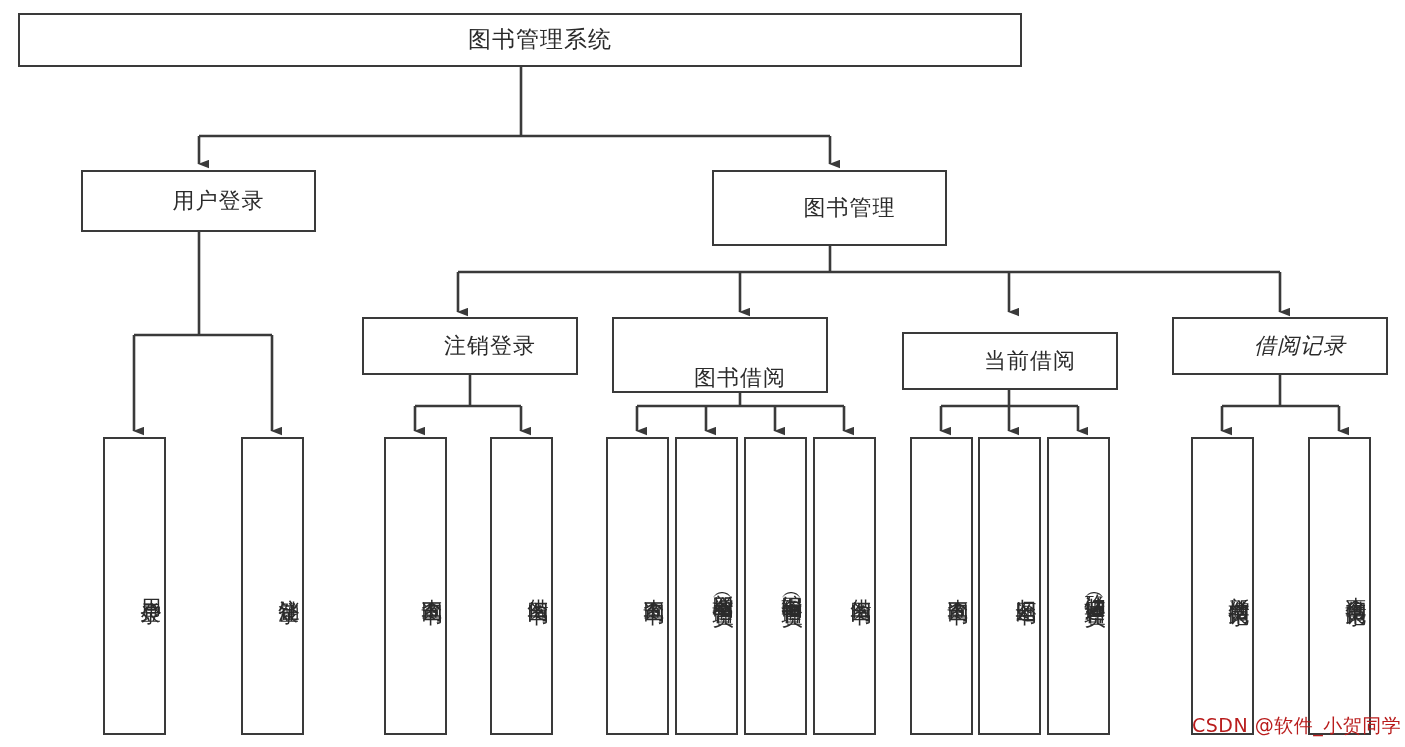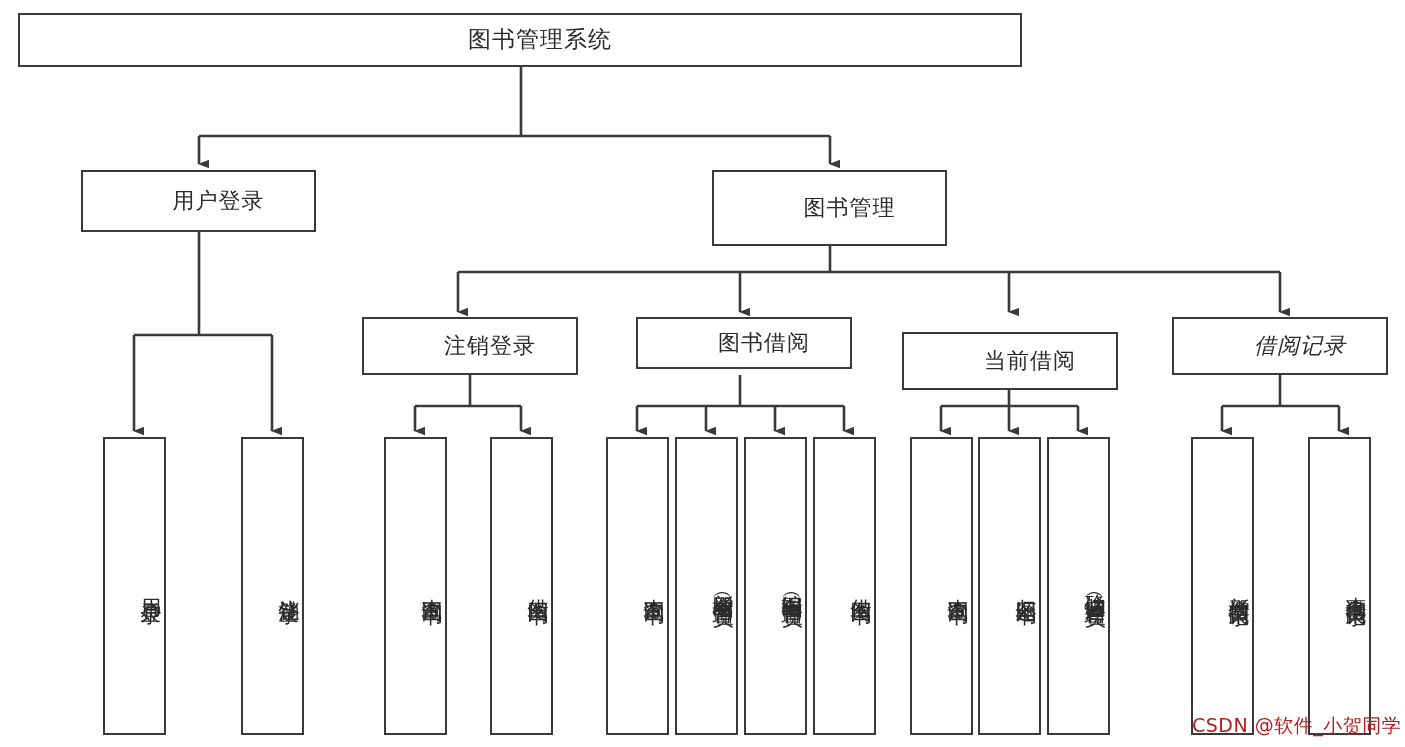--- a/index.html
+++ b/index.html
@@ -139,21 +139,21 @@
   </div>
 
   <div class="node horizontal" style="left:712px; top:170px; width:235px; height:76px;">
     <span class="node-label">图书管理</span>
   </div>
 
   <div class="node horizontal" style="left:362px; top:317px; width:216px; height:58px;">
     <span class="node-label">注销登录</span>
   </div>
 
-  <div class="node horizontal" style="left:636px; top:317px; width:216px; height:52px;">
+  <div class="node horizontal" style="left:612px; top:317px; width:216px; height:76px;align-items:flex-end;">
     <span class="node-label">图书借阅</span>
   </div>
 
   <div class="node horizontal" style="left:902px; top:332px; width:216px; height:58px;">
     <span class="node-label">当前借阅</span>
   </div>
 
   <div class="node horizontal" style="left:1172px; top:317px; width:216px; height:58px;font-style:italic;">
     <span class="node-label">借阅记录</span>
   </div>

